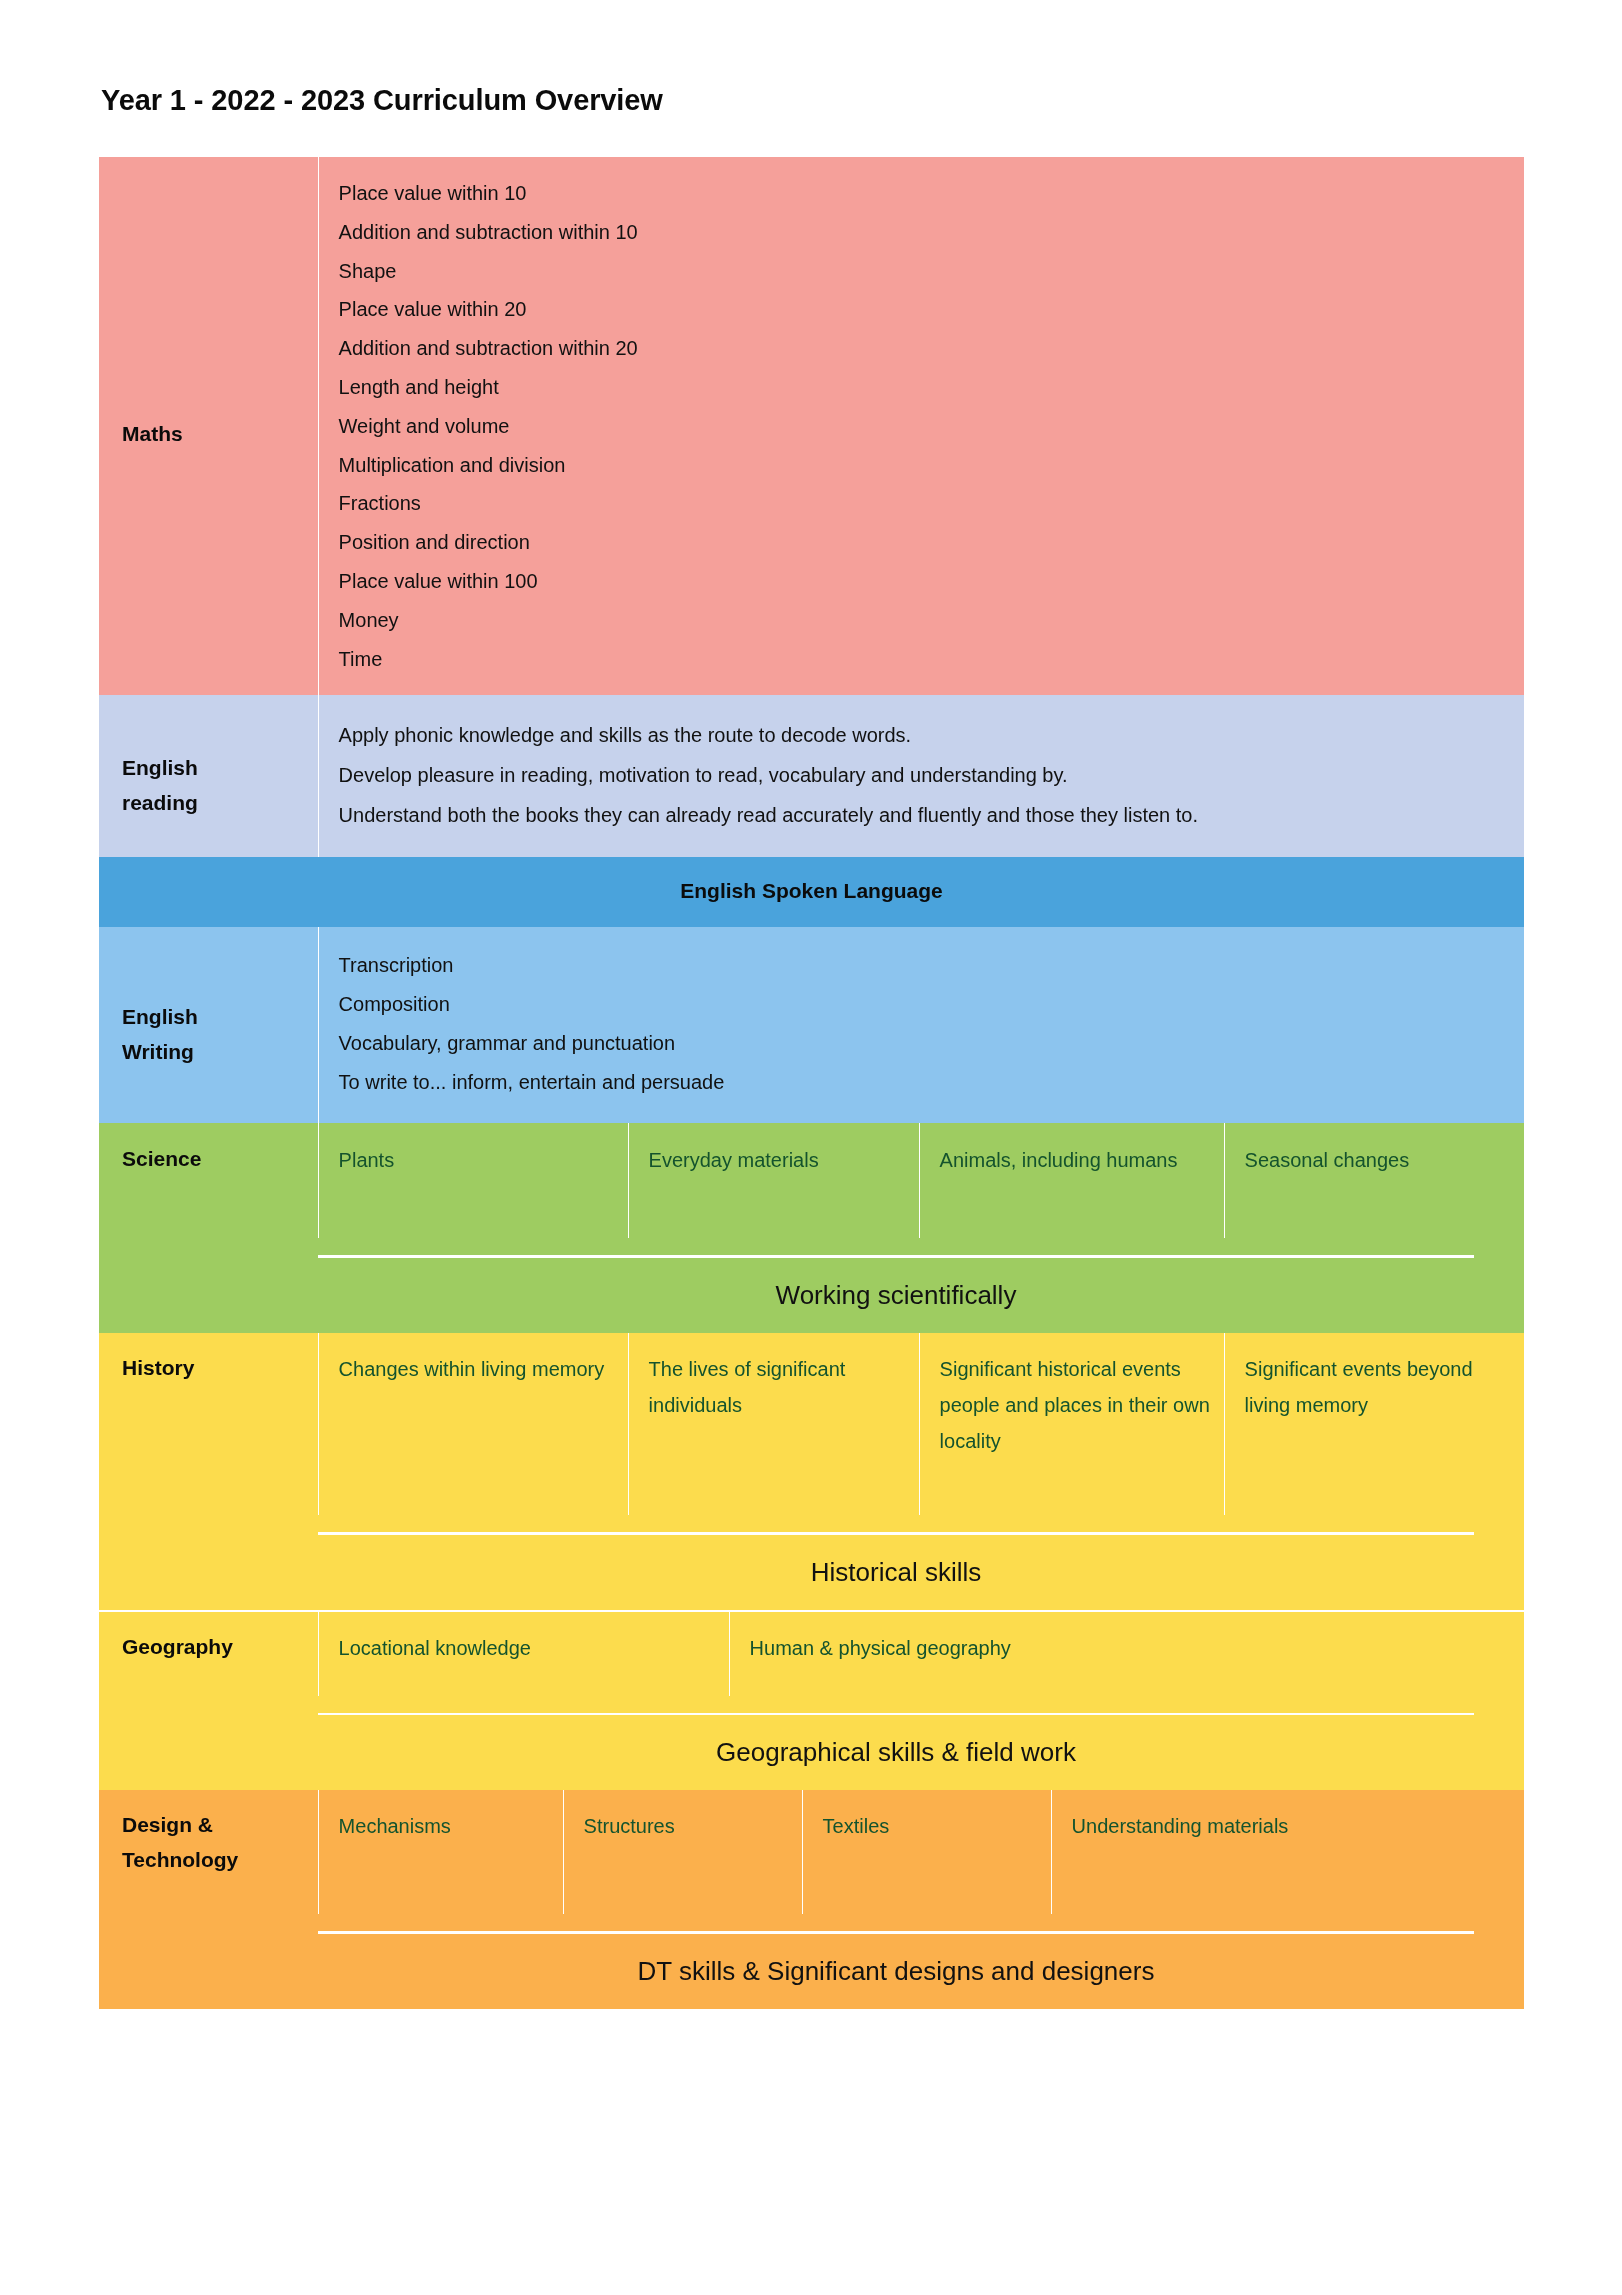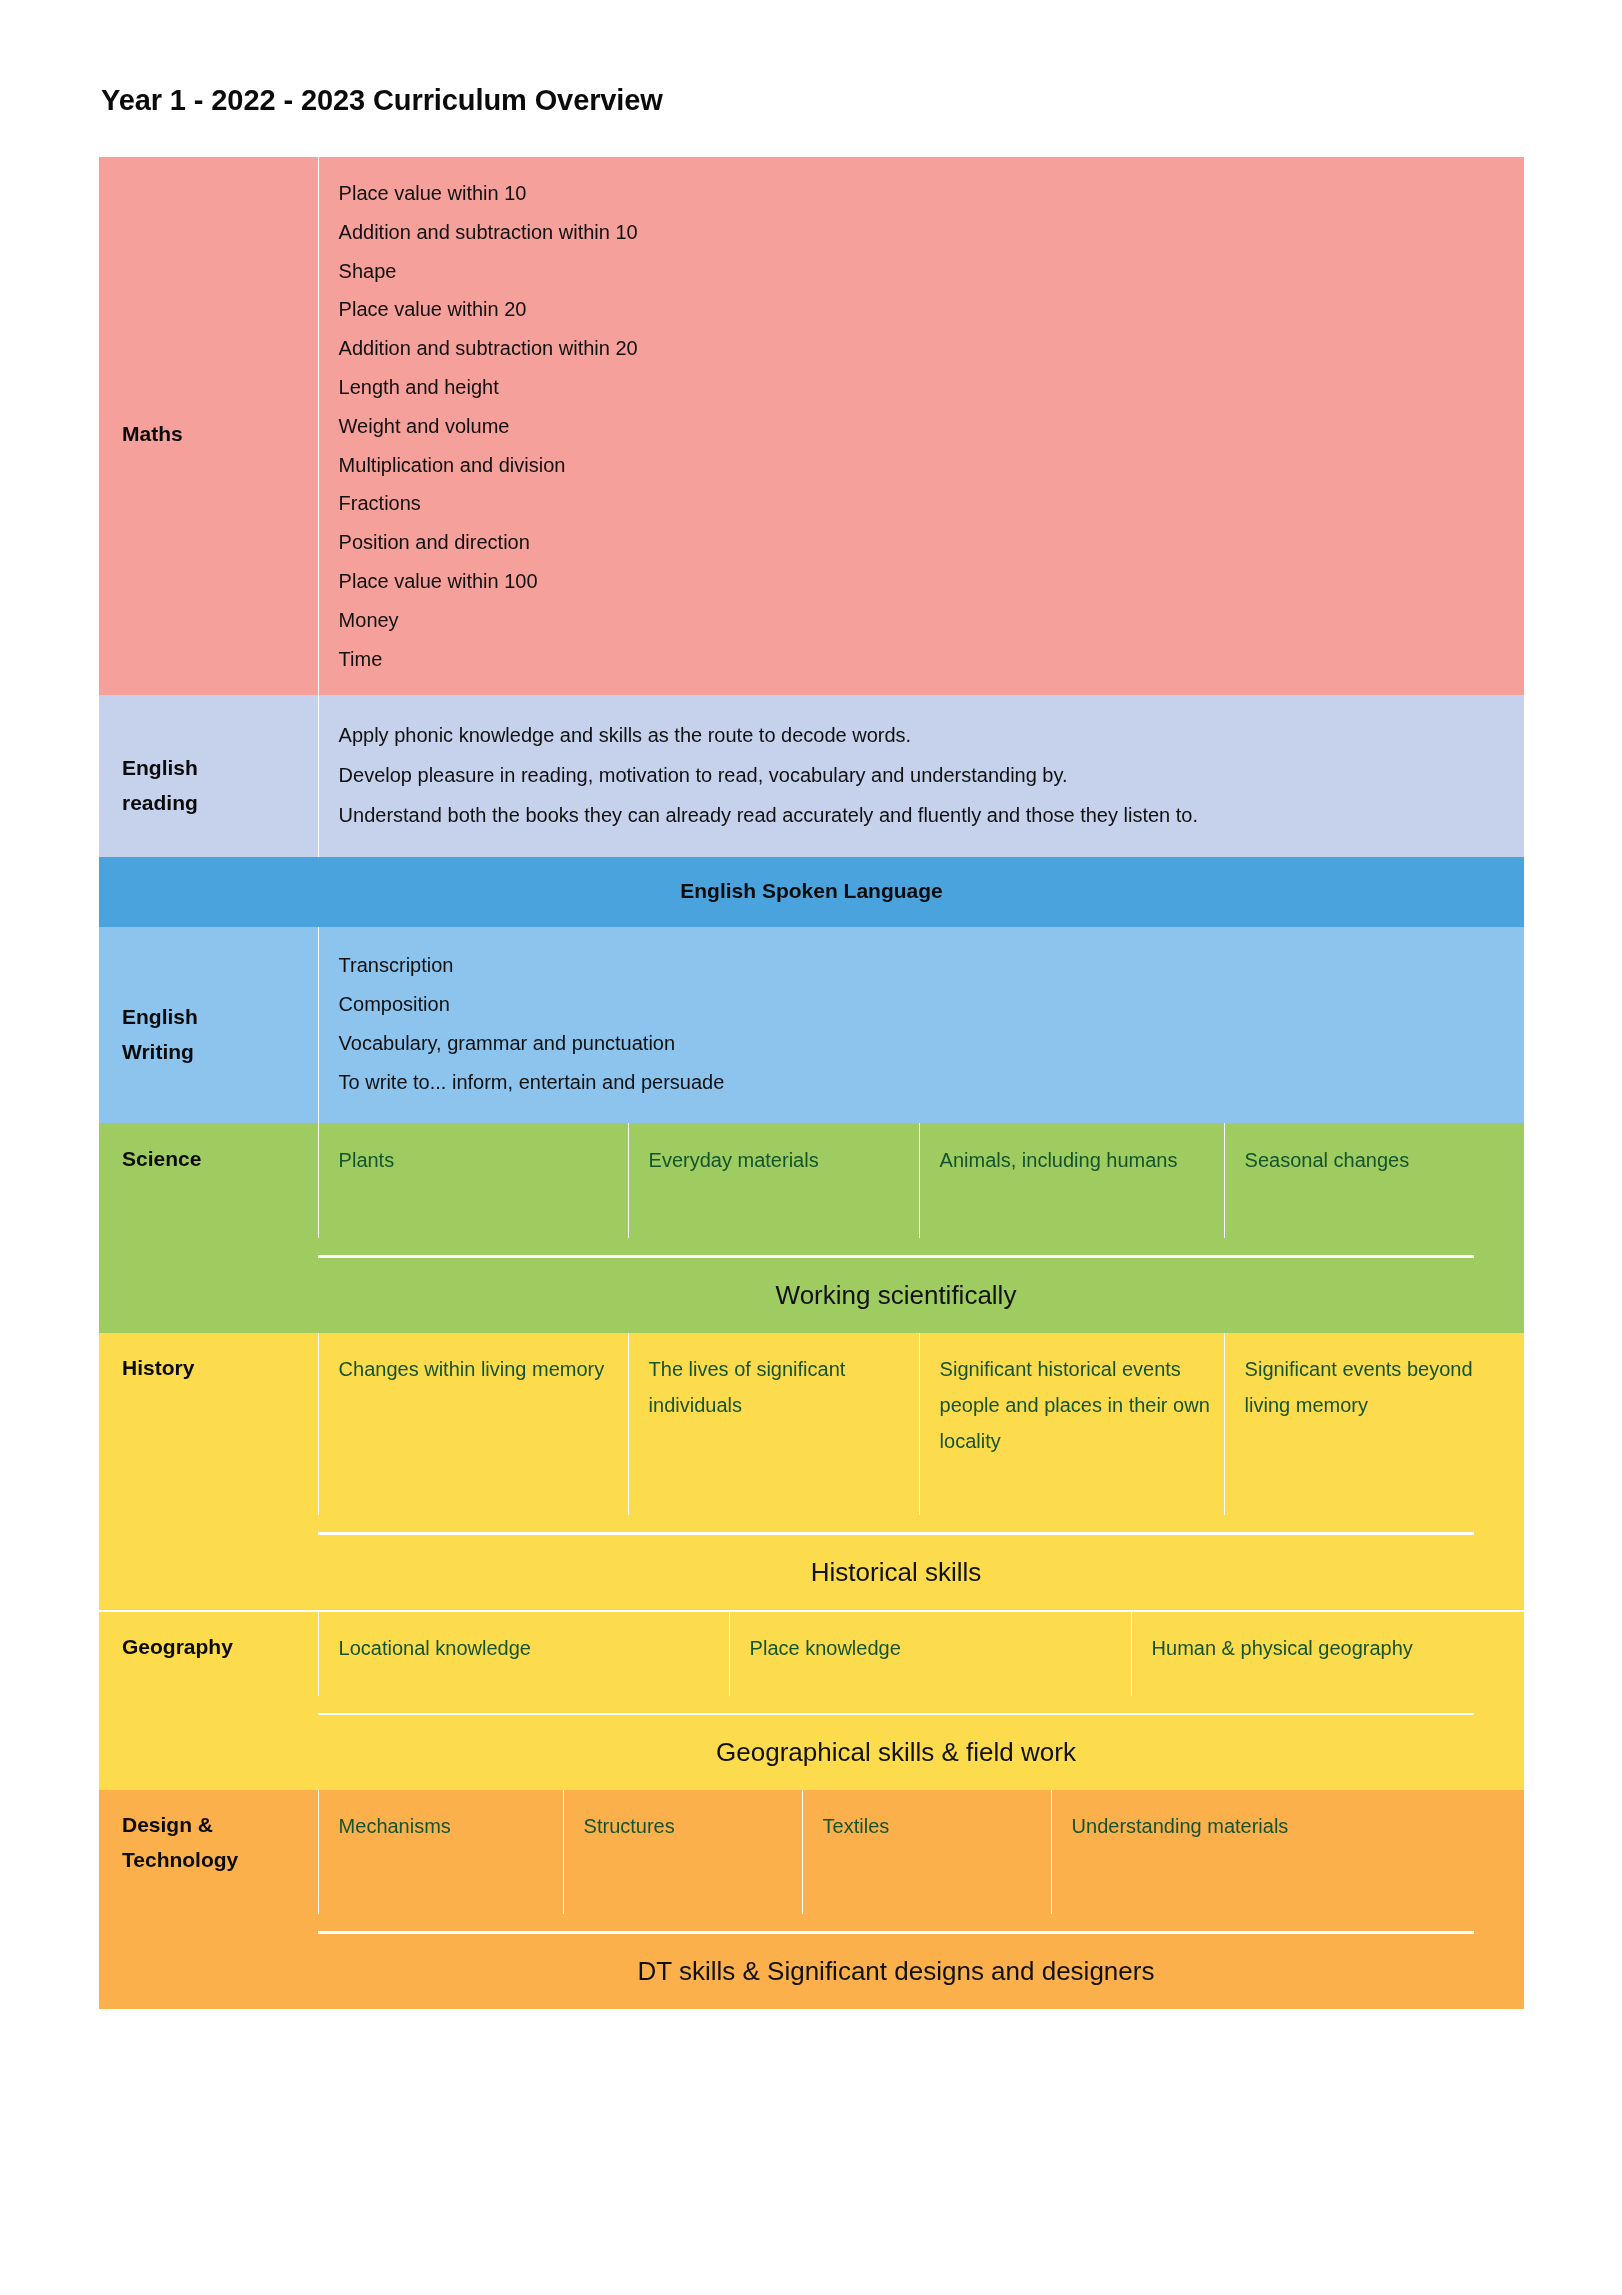--- a/index.html
+++ b/index.html
@@ -286,23 +286,20 @@
       <div class="skills-text">Historical skills</div>
     </div>
 
     <div class="band band-cols band-geography">
       <div class="cols-wrap">
         <div class="cols-label">Geography</div>
         <div class="cols-area">
           <div class="col geo-c0">
               <div class="col-text">Locational knowledge</div>
             </div>
-          <div class="col geo-c1">
-              <div class="col-text">Place knowledge</div>
-            </div>
           <div class="col geo-c2">
               <div class="col-text">Human &amp; physical geography</div>
             </div>
         </div>
       </div>
       <div class="skills-rule"></div>
       <div class="skills-text">Geographical skills &amp; field work</div>
     </div>
 
     <div class="band band-cols band-dt">

